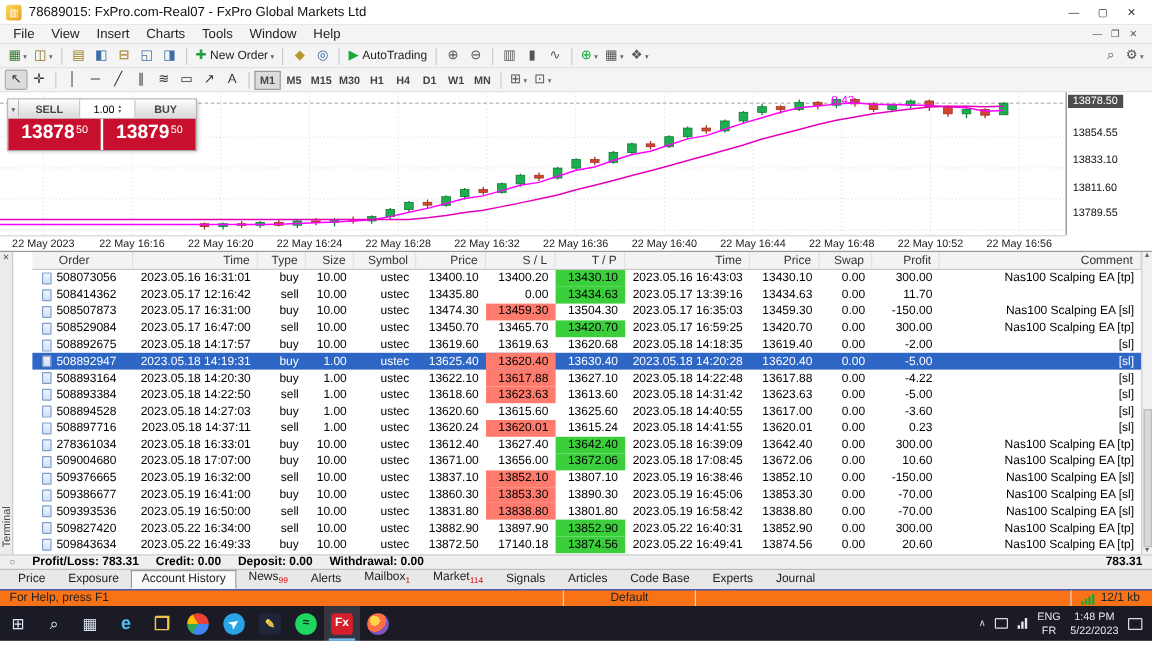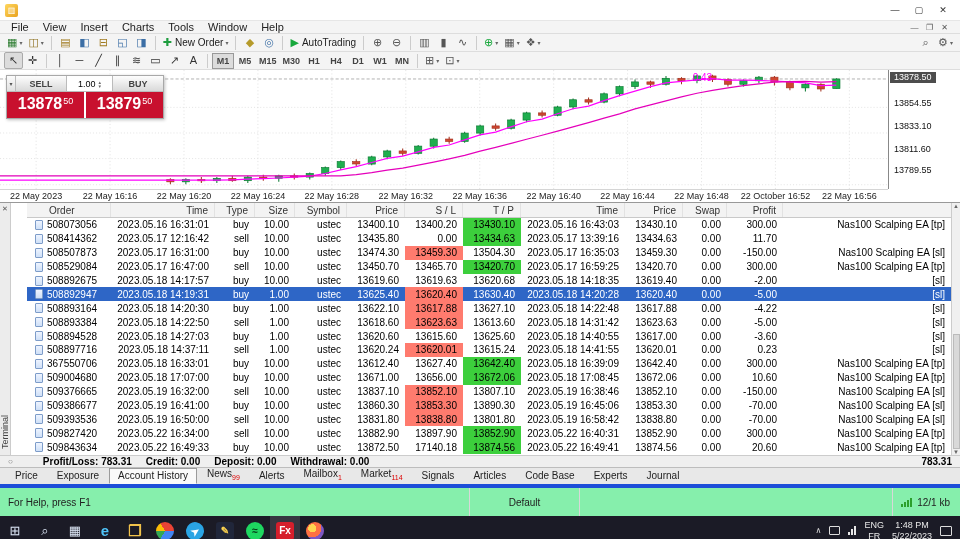--- a/index.html
+++ b/index.html
@@ -85,21 +85,21 @@
   .summary{height:12px;background:#efefef;border-top:1px solid #ccc;display:flex;align-items:center;font-size:10px;font-weight:bold;color:#000;padding:0 8px;gap:14px;flex:0 0 auto;}
   .sum-bullet{font-size:8px;color:#777;font-weight:normal;}
   .sumpart{white-space:nowrap;}
   .sum-total{margin-left:auto;}
 
   .tabsbar{height:17px;background:#e8e8e8;border-top:1px solid #bdbdbd;display:flex;align-items:flex-end;padding:0 6px;font-size:10px;gap:1px;flex:0 0 auto;}
   .tab{padding:1px 8px 2px;color:#222;border:1px solid transparent;white-space:nowrap;}
   .tab.on{background:#fafafa;border-color:#9b9b9b;border-bottom-color:#fafafa;}
   .badge{color:#d00;font-size:7px;}
 
-  .statusbar{height:32px;background:#86efac;border-top:4px solid #1d4ed8;display:flex;align-items:stretch;font-size:10px;color:#222;flex:0 0 auto;}
+  .statusbar{height:14px;background:#f97316;border-top:1px solid #1d4ed8;display:flex;align-items:stretch;font-size:10px;color:#222;flex:0 0 auto;}
   .seg{display:flex;align-items:center;padding:0 8px;border-right:1px solid #d8d8d8;}
   .seg.help{width:470px;}
   .seg.def{width:110px;justify-content:center;}
   .seg.fill{flex:1;}
   .seg.traffic{gap:5px;border-right:none;padding-right:10px;}
   .bars{display:flex;align-items:flex-end;gap:1px;height:10px;}
   .bars i{width:2px;background:#2ca02c;display:block;}
   .bars i:nth-child(1){height:3px;}.bars i:nth-child(2){height:5px;}
   .bars i:nth-child(3){height:7px;}.bars i:nth-child(4){height:9px;}
 
@@ -123,20 +123,21 @@
   .lang,.clock{display:flex;flex-direction:column;align-items:center;}
   .notif{width:12px;height:10px;border:1px solid #ddd;border-radius:1px;}
 </style>
 </head>
 <body>
 
 <div class="app">
 
   <div class="titlebar">
     <span class="app-icon">▥</span>
+    <span class="title">78689015: FxPro.com-Real07 - FxPro Global Markets Ltd</span>
     <span class="wincontrols">
       <span class="wc">—</span>
       <span class="wc">▢</span>
       <span class="wc">✕</span>
     </span>
   </div>
 
   <div class="menubar">
     <span id="menu-items" style="display:flex">
         <span class="menu-item">File</span>
@@ -440,21 +441,21 @@
         <span class="tlab" style="left: 4.06977%;">22 May 2023</span>
         <span class="tlab" style="left: 12.3953%;">22 May 16:16</span>
         <span class="tlab" style="left: 20.7209%;">22 May 16:20</span>
         <span class="tlab" style="left: 29.0465%;">22 May 16:24</span>
         <span class="tlab" style="left: 37.3721%;">22 May 16:28</span>
         <span class="tlab" style="left: 45.6977%;">22 May 16:32</span>
         <span class="tlab" style="left: 54.0233%;">22 May 16:36</span>
         <span class="tlab" style="left: 62.3488%;">22 May 16:40</span>
         <span class="tlab" style="left: 70.6744%;">22 May 16:44</span>
         <span class="tlab" style="left: 79%;">22 May 16:48</span>
-        <span class="tlab" style="left: 87.3256%;">22 October 16:52</span>
+        <span class="tlab" style="left: 87.3256%;">22 May 10:52</span>
         <span class="tlab" style="left: 95.6512%;">22 May 16:56</span>
       </div>
   </div>
 
   <div class="term-main">
     <div class="term-strip">
       <span class="term-close">✕</span>
       <span class="term-vlabel">Terminal</span>
     </div>
     <div class="ttable">
@@ -464,20 +465,21 @@
           <div class="tc c2">Type</div>
           <div class="tc c3">Size</div>
           <div class="tc c4">Symbol</div>
           <div class="tc c5">Price</div>
           <div class="tc c6">S / L</div>
           <div class="tc c7">T / P</div>
           <div class="tc c8">Time</div>
           <div class="tc c9">Price</div>
           <div class="tc c10">Swap</div>
           <div class="tc c11">Profit</div>
+          <div class="tc c12">Comment</div>
         </div>
       <div id="tbody" style="display:flex;flex-direction:column;">
           <div class="trow">
             <div class="tc c0">
               <span class="doc"></span>
               <span>508073056</span>
             </div>
             <div class="tc c1">2023.05.16 16:31:01</div>
             <div class="tc c2">buy</div>
             <div class="tc c3">10.00</div>
@@ -649,21 +651,21 @@
             <div class="tc c7">13615.24</div>
             <div class="tc c8">2023.05.18 14:41:55</div>
             <div class="tc c9">13620.01</div>
             <div class="tc c10">0.00</div>
             <div class="tc c11">0.23</div>
             <div class="tc c12">[sl]</div>
           </div>
           <div class="trow">
             <div class="tc c0">
               <span class="doc"></span>
-              <span>367550706</span>
+              <span>278361034</span>
             </div>
             <div class="tc c1">2023.05.18 16:33:01</div>
             <div class="tc c2">buy</div>
             <div class="tc c3">10.00</div>
             <div class="tc c4">ustec</div>
             <div class="tc c5">13612.40</div>
             <div class="tc c6">13627.40</div>
             <div class="tc c7 hl-green">13642.40</div>
             <div class="tc c8">2023.05.18 16:39:09</div>
             <div class="tc c9">13642.40</div>
@@ -784,21 +786,21 @@
     <div class="tscroll">
       <span>▲</span>
       <span class="tsp"></span>
       <span class="tthumb"></span>
       <span>▼</span>
     </div>
   </div>
 
   <div class="summary">
     <span class="sum-bullet">○</span>
-    <span id="sumparts" style="display:flex;gap:14px;margin-left:16px;">
+    <span id="sumparts" style="display:flex;gap:14px;">
         <span class="sumpart">Profit/Loss: 783.31</span>
         <span class="sumpart">Credit: 0.00</span>
         <span class="sumpart">Deposit: 0.00</span>
         <span class="sumpart">Withdrawal: 0.00</span>
       </span>
     <span class="sum-total">783.31</span>
   </div>
 
   <div class="tabsbar" id="tabs">
       <span class="tab">Price</span>

